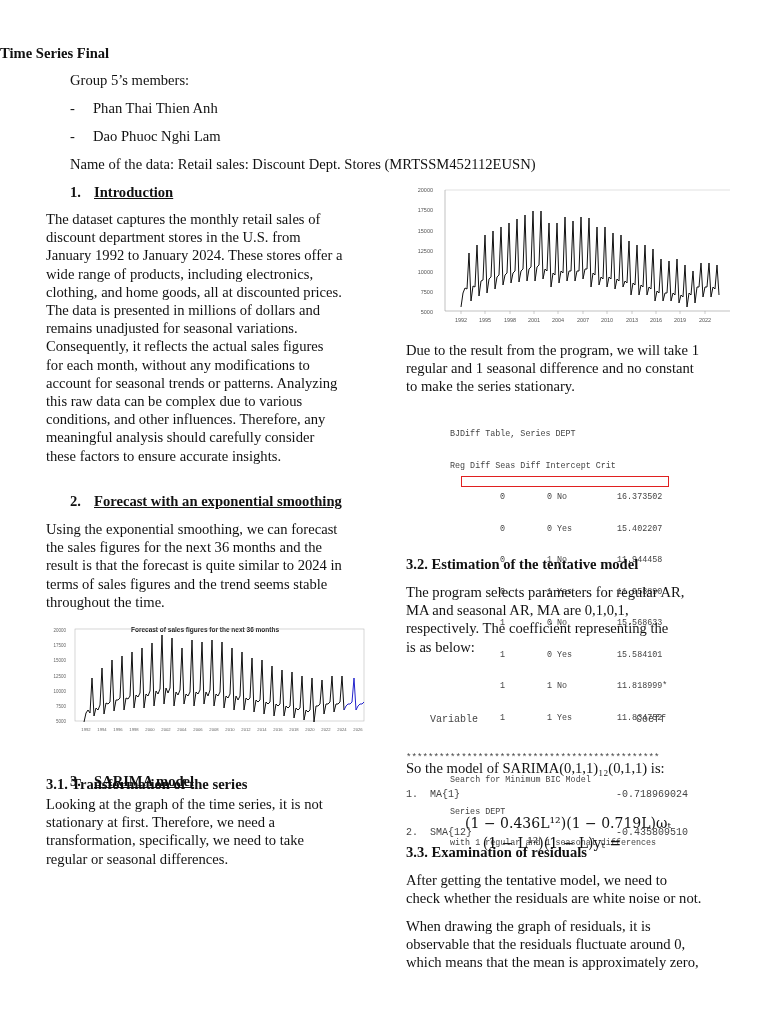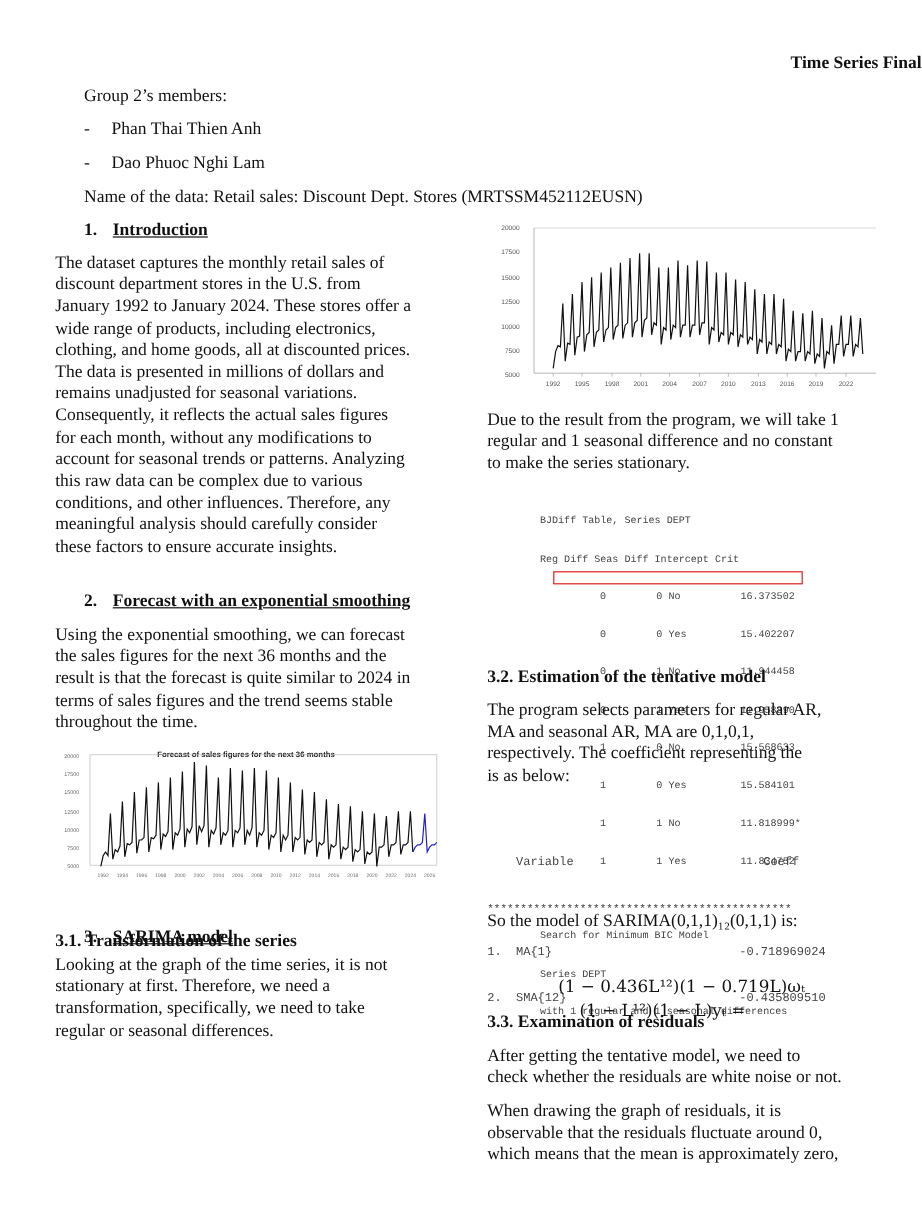--- a/index.html
+++ b/index.html
@@ -1,36 +1,36 @@
 <!DOCTYPE html>
 <html><head>
 <meta charset="utf-8">
 <style>
   html, body { margin:0; padding:0; background:#fff; }
   body { width:768px; height:1024px; position:relative; overflow:hidden;
          font-family:"Liberation Serif", serif; color:#111; font-size:14.6px; line-height:18.2px; }
   .abs { position:absolute; }
-  .title { left:0; width:768px; top:44px; text-align:right; font-weight:bold; font-size:14.6px; }
+  .title { left:0; width:768px; top:44px; text-align:left; font-weight:bold; font-size:14.6px; }
   .h1 { font-weight:bold; }
   .h1 .num { display:inline-block; width:24px; }
   .h1 .txt { text-decoration:underline; }
   .h2 { font-weight:bold; }
   .bullet .dash { display:inline-block; width:23px; }
   .chart { position:absolute; }
   .mono { font-family:"Liberation Mono", monospace; font-size:8.4px; line-height:10.5px; color:#444; white-space:pre; }
   .mono2 { font-family:"Liberation Mono", monospace; font-size:10px; line-height:12.5px; color:#444; white-space:pre; }
   .eq { text-align:center; font-family:"DejaVu Serif", serif; font-size:14px; }
   .redbox { position:absolute; border:1.5px solid #e02020; }
 </style>
 </head>
 <body>
 
 <div class="abs title">Time Series Final</div>
 
-<div class="abs" style="left:70px; top:71px;">Group 2’s members:</div>
+<div class="abs" style="left:70px; top:71px;">Group 5’s members:</div>
 <div class="abs bullet" style="left:70px; top:99px;">
   <span class="dash">-</span><span>Phan Thai Thien Anh</span>
 </div>
 <div class="abs bullet" style="left:70px; top:127px;">
   <span class="dash">-</span><span>Dao Phuoc Nghi Lam</span>
 </div>
 <div class="abs" style="left:70px; top:155px;text-align:right;">Name of the data: Retail sales: Discount Dept. Stores (MRTSSM452112EUSN)</div>
 
 <div class="abs h1" style="left:70px; top:183px;">
   <span class="num">1.</span><span class="txt">Introduction</span>

